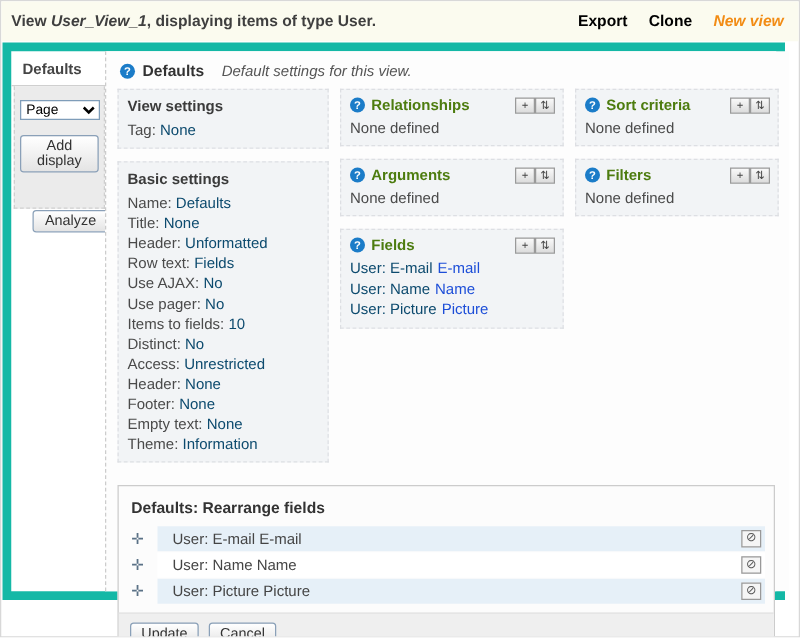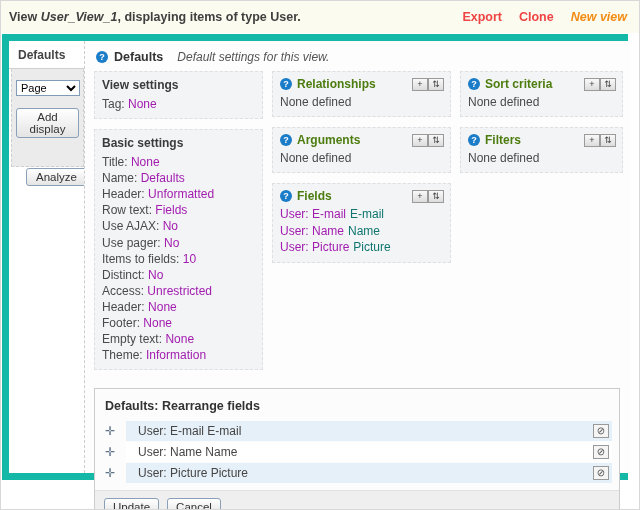--- a/index.html
+++ b/index.html
@@ -6,21 +6,21 @@
   html,body { width:640px; height:510px; background:#fff; }
   body { font-family:"Liberation Sans", sans-serif; font-size:12px; color:#4a4a4a; }
   .page { width:640px; height:510px; border:1px solid #d8d8d8; background:#fff; overflow:hidden; }
 
   
   .header { height:32px; background:#fbfbef; display:flex; justify-content:space-between; align-items:center; padding:0 12px 0 8px; }
   .header-title { font-weight:bold; color:#3f3f3f; font-size:12.5px; }
   .view-name { font-style:italic;margin-top:13px; }
   .header-links { display:flex; gap:17px; font-weight:bold; font-size:12.5px; }
   .header-links a { text-decoration:none; cursor:pointer; }
-  .link-blue { color:#ef4444; }
+  .link-blue { color:#000000; }
   .link-orange { color:#f28c15; font-style:italic; }
 
   
   .edit-area { margin:1px 11px 0 1px; height:446px; border:7px solid #14b8a6; display:flex; background:#fff; }
 
   
   .sidebar { width:75px; flex-shrink:0; }
   .sidebar-tab { font-weight:bold; color:#454545; padding:7px 0 6px 9px; border-bottom:1px solid #cfcfcf; }
   .sidebar-box { margin-left:2px; background:#ebebeb; border:1px dashed #cfcfcf; border-top:none; padding:11px 4px 8px; height:98px; }
   .display-select { width:64px; font-size:11px; font-family:"Liberation Sans", sans-serif; border:1px solid #7f9db9; background:#fff; }
@@ -34,28 +34,28 @@
   .help-icon { width:12px; height:12px; border-radius:50%; background:#1b7cc8; color:#fff; font-size:9px; font-weight:bold; text-align:center; line-height:12px; display:inline-block; flex-shrink:0; cursor:pointer; }
   .tab-title { font-weight:bold; color:#333; margin-left:6px; font-size:12.5px; }
   .tab-desc { font-style:italic; color:#555; margin-left:14px; }
 
   .columns { display:flex; gap:9px; align-items:flex-start; }
   .col-1 { width:169px; } .col-2 { width:179px; } .col-3 { width:163px; }
 
   .box { background:#f2f4f6; border:1px dashed #dddfe3; padding:5px 6px 6px 7px; margin-bottom:10px; }
   .box-heading { font-weight:bold; color:#3b3b3b; margin-bottom:2px; line-height:17px; }
   .setting-row { line-height:16.1px; color:#4a4a4a; white-space:nowrap; }
-  .setting-row .val, .field-link { color:#a21caf; text-decoration:none; cursor:pointer; }
+  .setting-row .val, .field-link { color:#0c4a6e; text-decoration:none; cursor:pointer; }
 
   .bucket-head { display:flex; align-items:center; margin-bottom:3px; }
   .bucket-title { color:#4d7c0f; font-weight:bold; margin-left:5px; flex:1; text-decoration:none; cursor:pointer; line-height:14px; }
   .mini-btn { width:16px; height:13px; border:1px solid #9a9a9a; background:linear-gradient(#f9f9f9,#dcdcdc); font-size:9px; line-height:11px; text-align:center; color:#444; padding:0; cursor:pointer; font-family:"Liberation Sans", sans-serif; }
   .bucket-empty { color:#4a4a4a; line-height:16px; }
   .field-row { line-height:16.5px; white-space:nowrap; }
-  .field-suffix { color:#0f766e; margin-left:4px; }
+  .field-suffix { color:#1d4ed8; margin-left:4px; }
 
   
   .rearrange { margin:8px 3px 0 0; border:1px solid #ccc; background:#fcfcfc; }
   .rearrange-title { font-weight:bold; color:#333; padding:10px 10px 8px; font-size:12.5px; }
   .rearrange-rows { padding:0 7px; }
   .r-row { display:flex; align-items:stretch; height:20px; margin-bottom:1px; }
   .drag-handle { width:24px; color:#5a7186; font-size:12px; line-height:20px; padding-left:3px; cursor:move; flex-shrink:0; }
   .r-content { flex:1; display:flex; align-items:center; padding-left:12px; }
   .r-row.odd .r-content { background:#e6f0f8; }
   .r-row.even .r-content { background:#ffffff; }
@@ -101,22 +101,22 @@
 
       <div class="columns">
 
         <div class="col-1">
           <div class="box">
             <div class="box-heading">View settings</div>
             <div class="setting-row"><span>Tag:</span> <a class="val">None</a></div>
           </div>
           <div class="box">
             <div class="box-heading">Basic settings</div>
+            <div class="setting-row"><span>Name:</span> <a class="val">Defaults</a></div>
             <div class="setting-row"><span>Title:</span> <a class="val">None</a></div>
-            <div class="setting-row"><span>Name:</span> <a class="val">Defaults</a></div>
             <div class="setting-row"><span>Header:</span> <a class="val">Unformatted</a></div>
             <div class="setting-row"><span>Row text:</span> <a class="val">Fields</a></div>
             <div class="setting-row"><span>Use AJAX:</span> <a class="val">No</a></div>
             <div class="setting-row"><span>Use pager:</span> <a class="val">No</a></div>
             <div class="setting-row"><span>Items to fields:</span> <a class="val">10</a></div>
             <div class="setting-row"><span>Distinct:</span> <a class="val">No</a></div>
             <div class="setting-row"><span>Access:</span> <a class="val">Unrestricted</a></div>
             <div class="setting-row"><span>Header:</span> <a class="val">None</a></div>
             <div class="setting-row"><span>Footer:</span> <a class="val">None</a></div>
             <div class="setting-row"><span>Empty text:</span> <a class="val">None</a></div>

